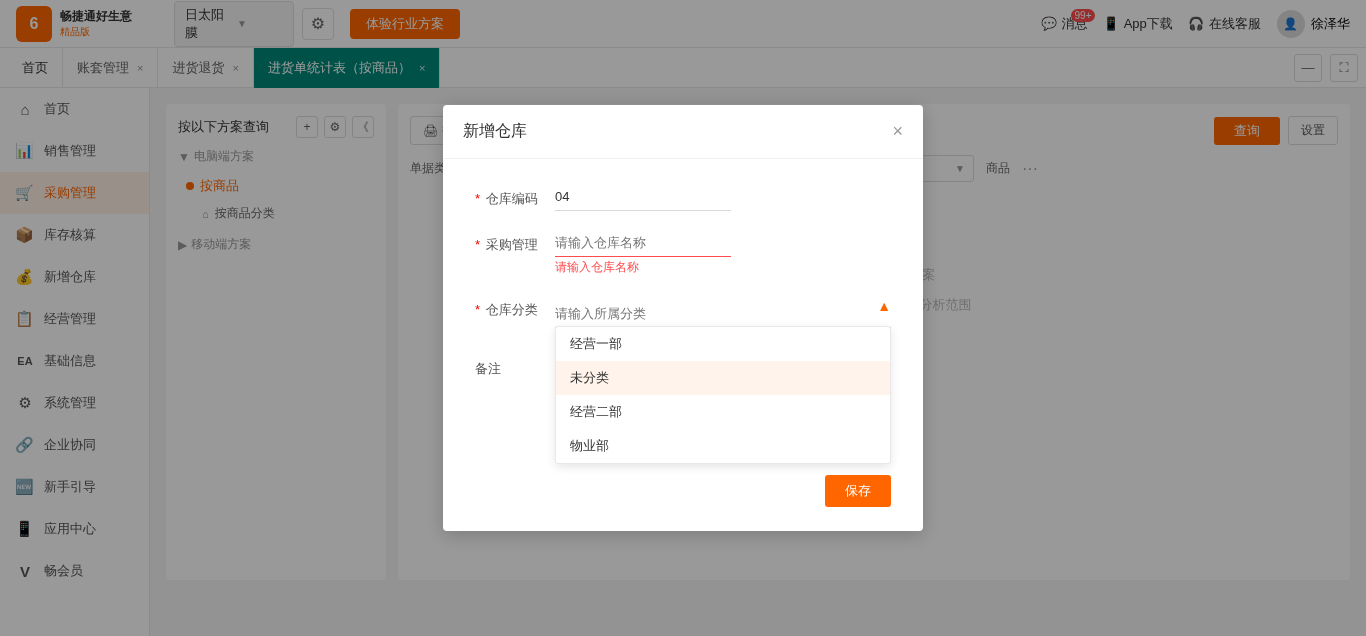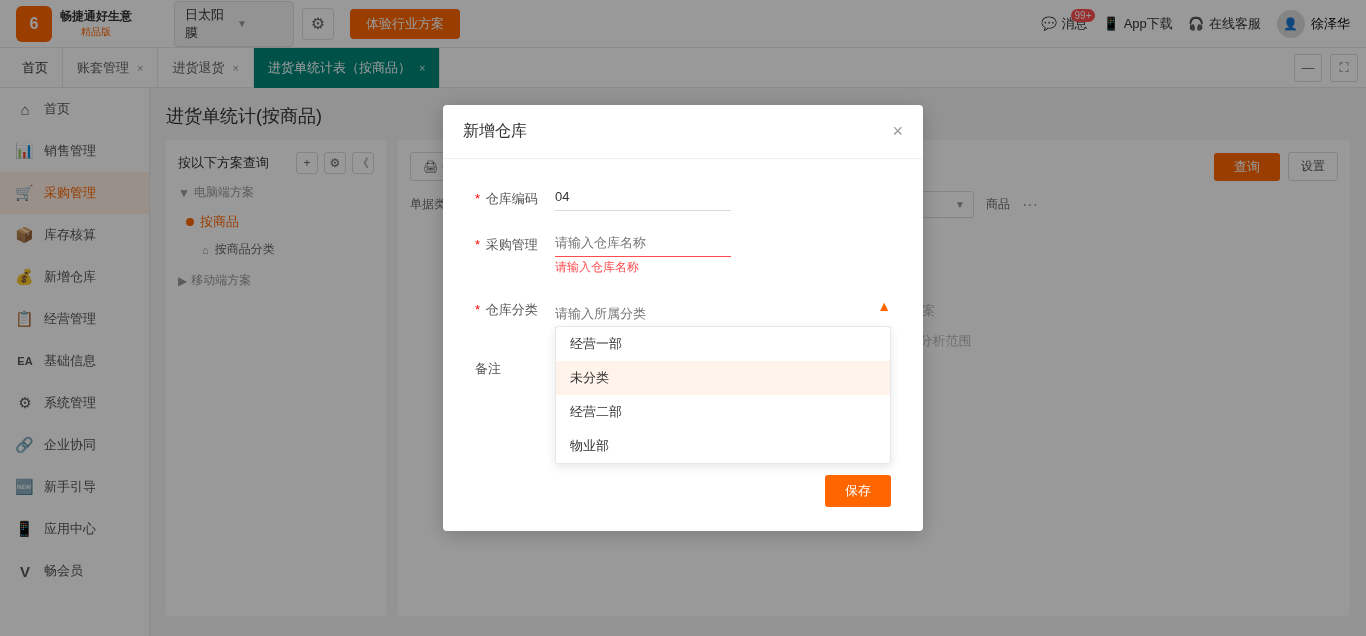--- a/index.html
+++ b/index.html
@@ -191,21 +191,21 @@
     .btn-save { background: #ff6600; color: #fff; border: none; padding: 7px 20px; border-radius: 3px; cursor: pointer; font-size: 13px; }
   </style>
 </head>
 <body>
 
 <div class="top-header">
   <div class="logo-area">
     <div class="logo-icon">6</div>
     <div>
       <div style="font-size:12px;color:#333;font-weight:bold;">畅捷通好生意</div>
-      <div style="font-size:10px;color:#ff6600;text-align:center;">精品版</div>
+      <div style="font-size:10px;color:#ff6600;">精品版</div>
     </div>
   </div>
 
   <div class="store-selector">
     <span>日太阳膜</span>
     <span class="arrow">▼</span>
   </div>
 
   <div class="gear-btn">
     <span>⚙</span>
@@ -303,21 +303,20 @@
       <span class="s-icon">📱</span>
       <span>应用中心</span>
     </div>
     <div class="sidebar-item">
       <span class="s-icon" style="font-weight:bold;">V</span>
       <span>畅会员</span>
     </div>
   </div>
 
   <div class="content-area">
-    <div class="page-title">进货单统计(按商品)</div>
 
     <div class="content-body">
 
       <div class="left-panel">
         <div class="panel-title">
           <span>按以下方案查询</span>
           <div class="panel-actions">
             <div class="panel-btn">+</div>
             <div class="panel-btn">⚙</div>
             <div class="panel-btn">《</div>

